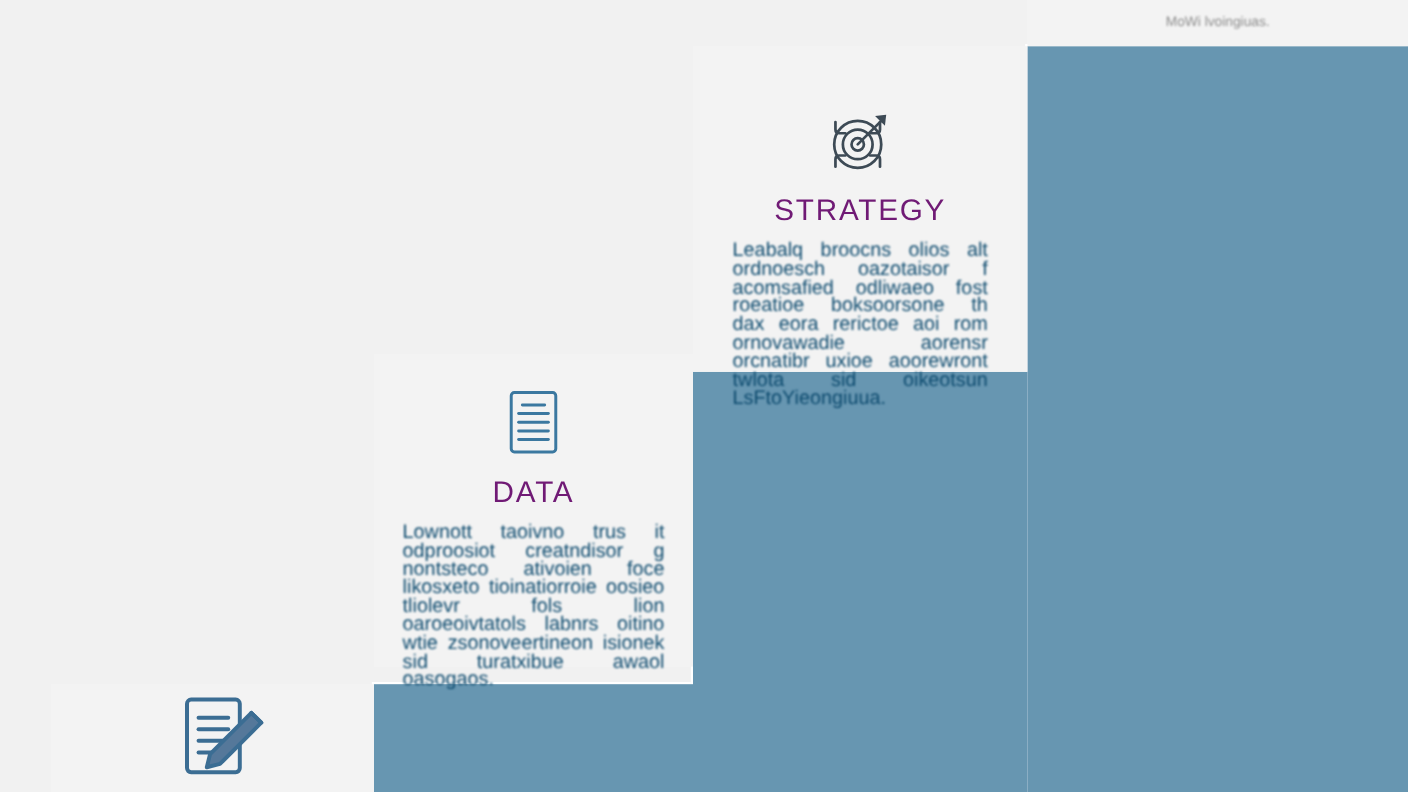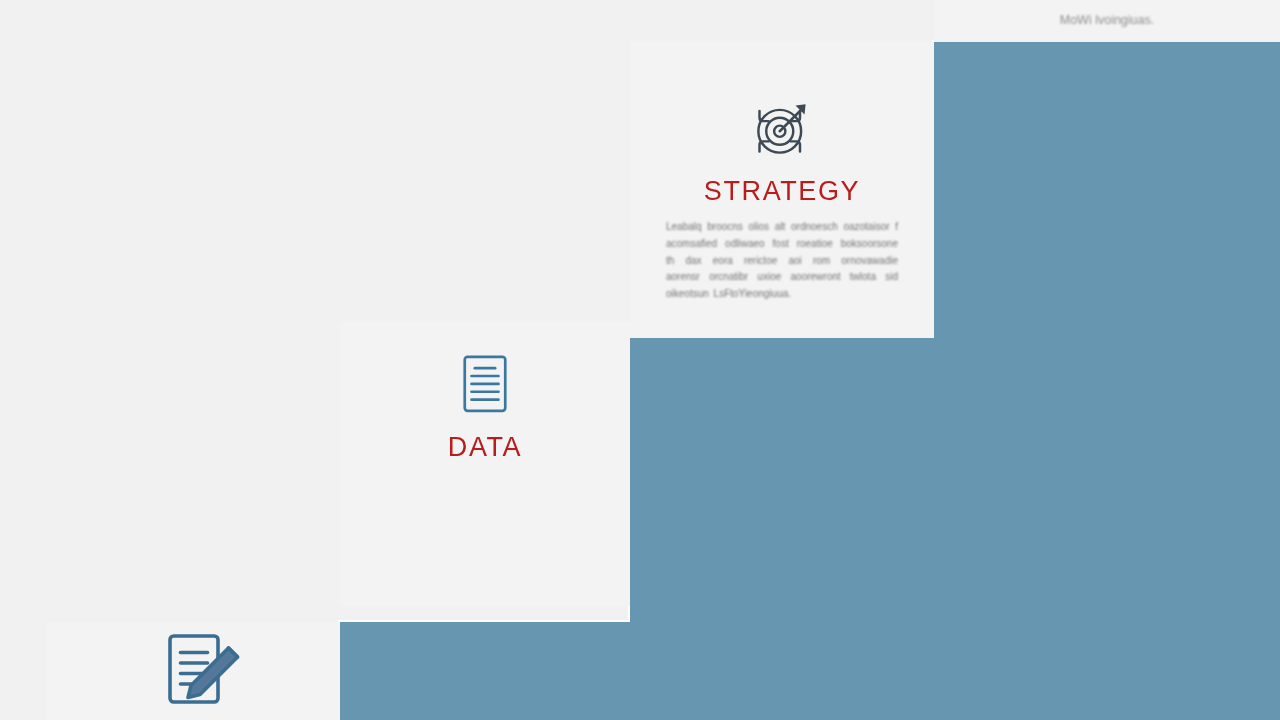--- a/index.html
+++ b/index.html
@@ -47,30 +47,30 @@
     height: 78px;
     margin-bottom: 10px;
   }
   .icon-wrap.small { height: 70px; margin-bottom: 0; }
 
   
   .card-title {
     font-size: 27px;
     font-weight: 400;
     letter-spacing: 1.6px;
-    color: #b91c1c;
+    color: #701a75;
     margin: 0 0 14px 0;
     line-height: 1;
   }
 
   
   .card-body {
-    font-size: 10px;
+    font-size: 18px;
     line-height: 16.8px;
-    color: #737373;
+    color: #0c4a6e;
     text-align: justify;
     margin: 0 auto;
     width: 232px;
     filter: blur(0.9px);
     word-spacing: 2px;
   }
   #card-data .card-body { width: 238px; }
 
   .cut-body {
     font-size: 12.5px;
@@ -125,20 +125,21 @@
       <svg width="72" height="72" viewBox="0 0 64 64" fill="none" stroke="#3b78a0" stroke-width="2.4" stroke-linecap="round" stroke-linejoin="round">
         <rect x="14" y="7" width="36" height="48" rx="2.5"></rect>
         <line x1="23" y1="17" x2="41" y2="17"></line>
         <line x1="20" y1="24" x2="44" y2="24"></line>
         <line x1="20" y1="31" x2="44" y2="31"></line>
         <line x1="20" y1="38" x2="44" y2="38"></line>
         <line x1="20" y1="45" x2="44" y2="45"></line>
       </svg>
     </div>
     <h2 class="card-title">DATA</h2>
+    <p class="card-body">Lownott taoivno trus it odproosiot creatndisor g nontsteco ativoien foce likosxeto tioinatiorroie oosieo tliolevr fols lion oaroeoivtatols labnrs oitino wtie zsonoveertineon isionek sid turatxibue awaol oasogaos.</p>
   </div>
 
   <div class="card" id="card-report">
     <div class="icon-wrap small">
       <svg width="96" height="96" viewBox="0 0 64 64" fill="none" stroke="#3b6d93" stroke-width="2.4" stroke-linecap="round" stroke-linejoin="round" style="margin-left:20px">
         <rect x="10" y="6" width="32" height="44" rx="2.5"></rect>
         <line x1="17" y1="17" x2="35" y2="17"></line>
         <line x1="17" y1="24" x2="35" y2="24"></line>
         <line x1="17" y1="31" x2="35" y2="31"></line>
         <line x1="17" y1="38" x2="30" y2="38"></line>

